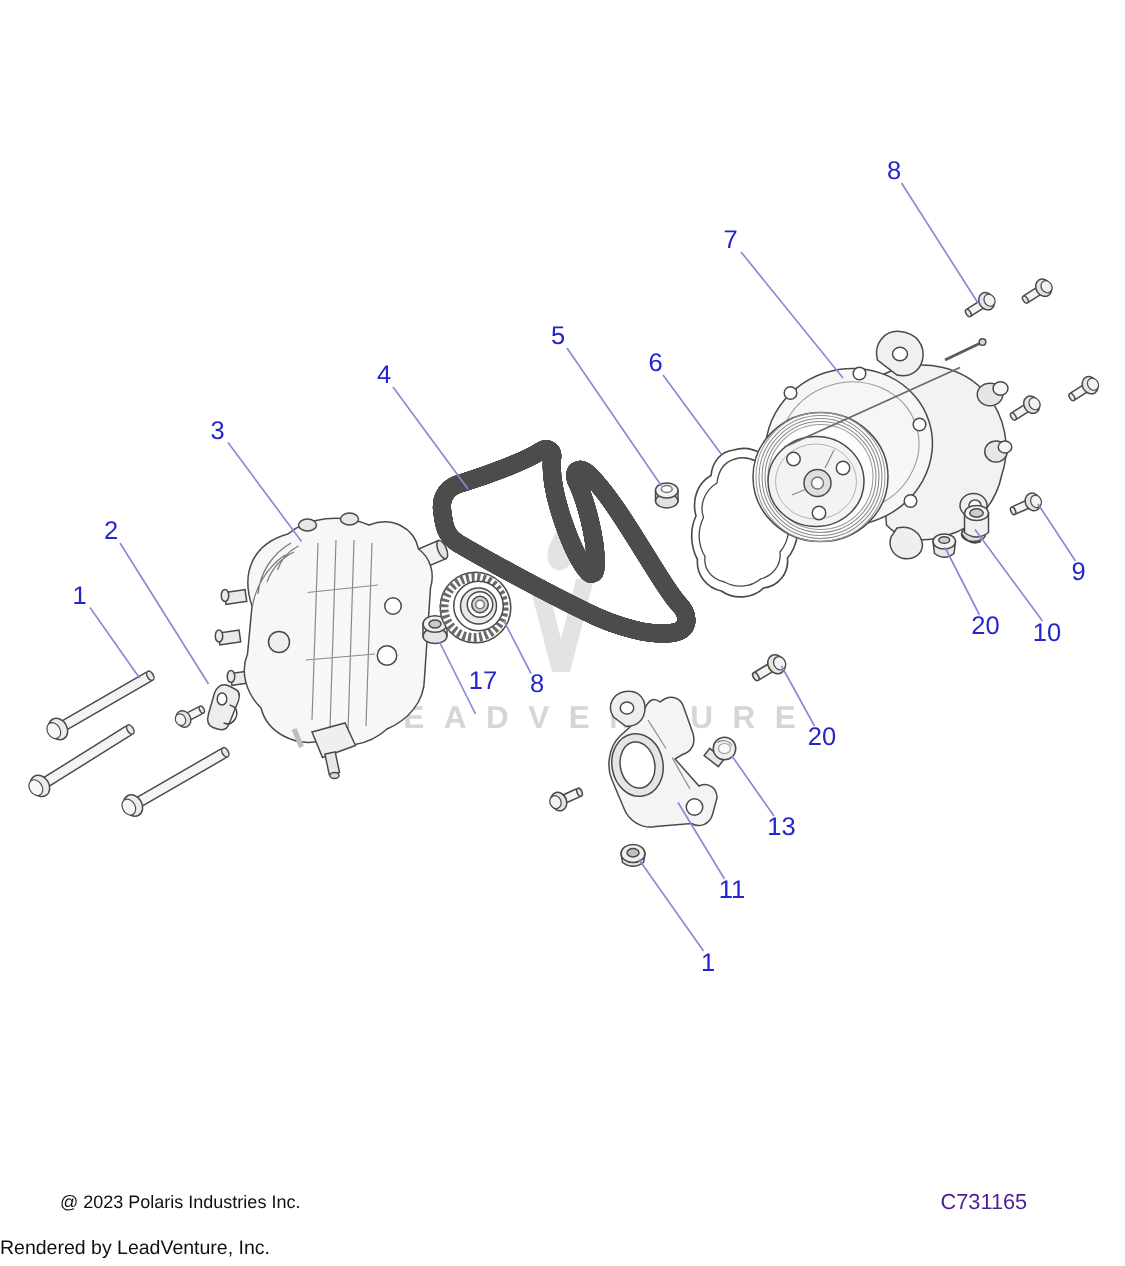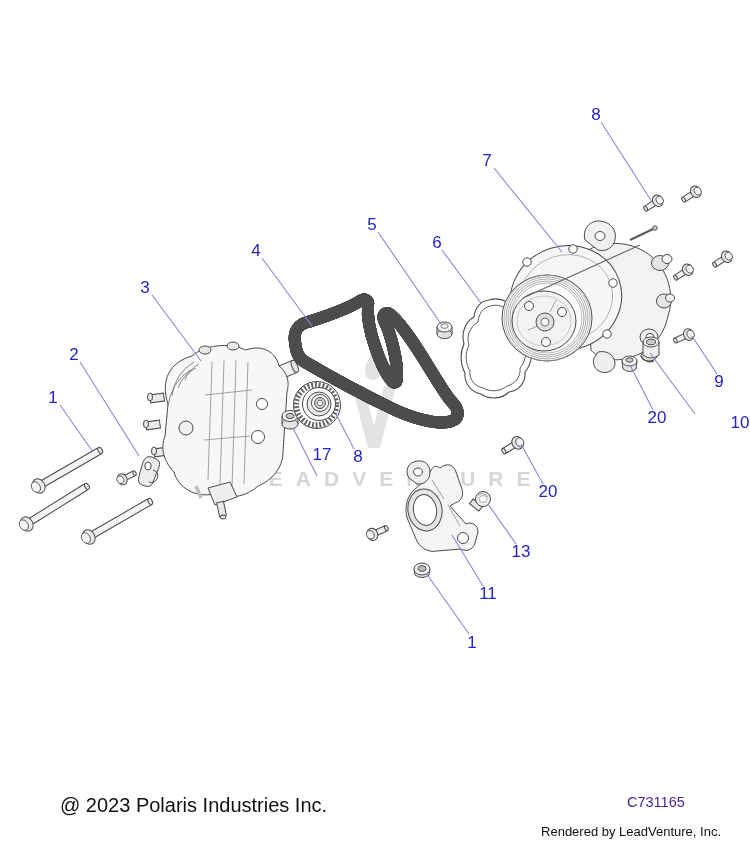--- a/index.html
+++ b/index.html
@@ -15,28 +15,28 @@
     user-select:none;
   }
   svg.art{position:absolute;left:0;top:0;z-index:1;}
   .callout{
     position:absolute;z-index:2;transform:translate(-50%,-50%);
     color:#2424cc;font-size:17px;line-height:1;font-family:"Liberation Sans",sans-serif;
     cursor:pointer;
   }
   .footer-left{
     position:absolute;left:40px;top:794px;z-index:2;
-    color:#111;font-size:20px;margin-left:20px;
+    color:#111;font-size:12px;
   }
   .footer-right{
     position:absolute;left:627px;top:794px;z-index:2;
     color:#4c1d95;font-size:14.5px;
   }
   .footer-center{
-    position:absolute;left:0;top:824px;width:721px;text-align:right;z-index:2;
+    position:absolute;left:0;top:824px;width:721px;text-align:left;z-index:2;
     color:#111;font-size:13px;
   }
 </style>
 </head>
 <body>
 
 <div id="stage">
 
   <div class="wm-text">LEADVENTURE</div>
 
@@ -286,21 +286,21 @@
 
   <div class="callout" style="left:53px;top:397px">1</div>
   <div class="callout" style="left:74px;top:354px">2</div>
   <div class="callout" style="left:145px;top:287px">3</div>
   <div class="callout" style="left:256px;top:250px">4</div>
   <div class="callout" style="left:372px;top:224px">5</div>
   <div class="callout" style="left:437px;top:242px">6</div>
   <div class="callout" style="left:487px;top:160px">7</div>
   <div class="callout" style="left:596px;top:114px">8</div>
   <div class="callout" style="left:719px;top:381px">9</div>
-  <div class="callout" style="left:740px;top:422px">10</div>
+  <div class="callout" style="left:698px;top:422px">10</div>
   <div class="callout" style="left:657px;top:417px">20</div>
   <div class="callout" style="left:548px;top:491px">20</div>
   <div class="callout" style="left:521px;top:551px">13</div>
   <div class="callout" style="left:488px;top:593px">11</div>
   <div class="callout" style="left:472px;top:642px">1</div>
   <div class="callout" style="left:358px;top:456px">8</div>
   <div class="callout" style="left:322px;top:454px">17</div>
 
   <div class="footer-left">@ 2023 Polaris Industries Inc.</div>
   <div class="footer-right">C731165</div>

